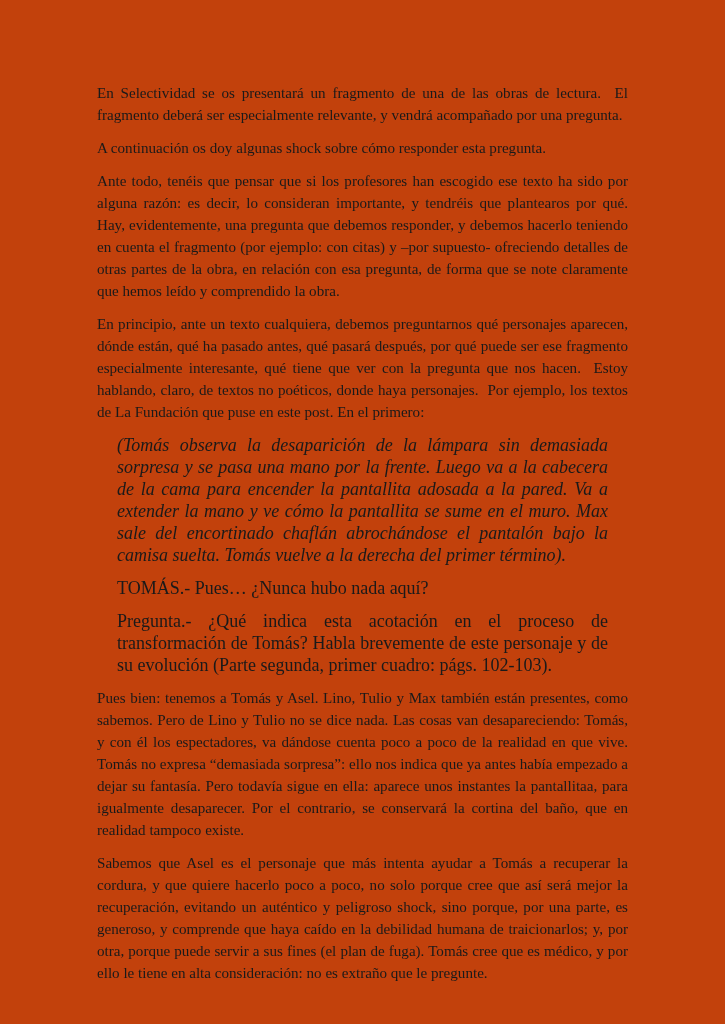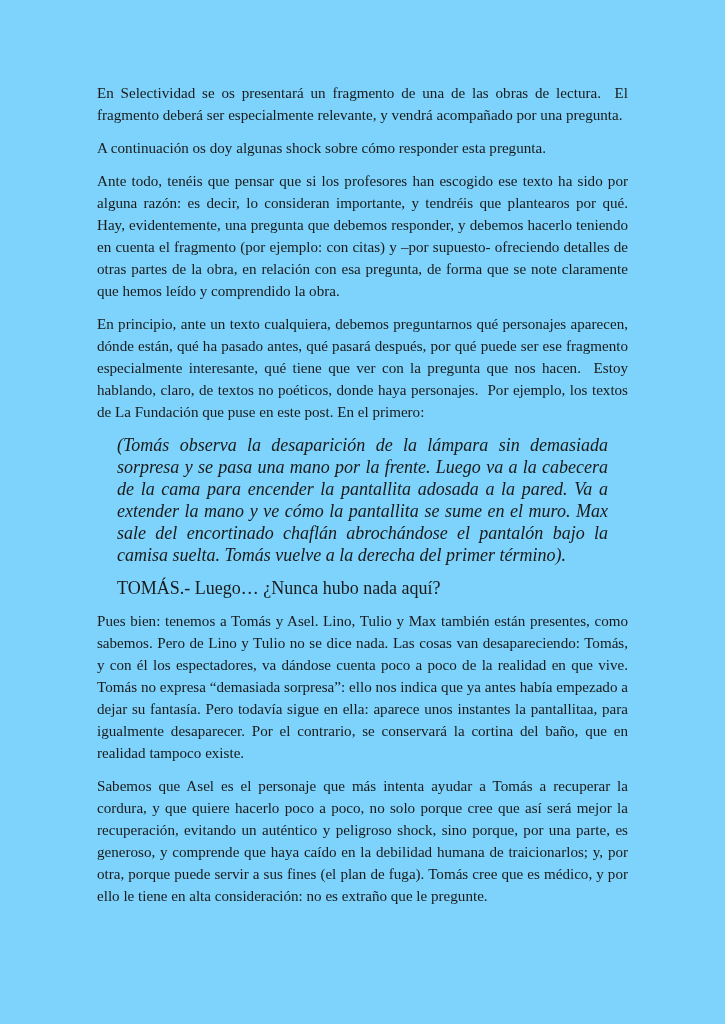--- a/index.html
+++ b/index.html
@@ -17,21 +17,21 @@
     color: #1a1a1a;
     -webkit-font-smoothing: antialiased;
   }
 
   .page {
     position: absolute;
     left: 0;
     top: 0;
     width: 725px;
     height: 1024px;
-    background: #7dd3fc;
+    background: #c2410c;
     box-sizing: border-box;
   }
 
   .text-column {
     position: absolute;
     left: 97px;
     top: 82px;
     width: 531px;
   }
 
@@ -86,22 +86,23 @@
 
     <p class="para">A continuación os doy algunas shock sobre cómo responder esta pregunta.</p>
 
     <p class="para">Ante todo, tenéis que pensar que si los profesores han escogido ese texto ha sido por alguna razón: es decir, lo consideran importante, y tendréis que plantearos por qué. Hay, evidentemente, una pregunta que debemos responder, y debemos hacerlo teniendo en cuenta el fragmento (por ejemplo: con citas) y –por supuesto- ofreciendo detalles de otras partes de la obra, en relación con esa pregunta, de forma que se note claramente que hemos leído y comprendido la obra.</p>
 
     <p class="para">En principio, ante un texto cualquiera, debemos preguntarnos qué personajes aparecen, dónde están, qué ha pasado antes, qué pasará después, por qué puede ser ese fragmento especialmente interesante, qué tiene que ver con la pregunta que nos hacen.  Estoy hablando, claro, de textos no poéticos, donde haya personajes.  Por ejemplo, los textos de La Fundación que puse en este post. En el primero:</p>
 
     <blockquote class="quote-block">
       <p class="quote-line italic">(Tomás observa la desaparición de la lámpara sin demasiada sorpresa y se pasa una mano por la frente. Luego va a la cabecera de la cama para encender la pantallita adosada a la pared. Va a extender la mano y ve cómo la pantallita se sume en el muro. Max sale del encortinado chaflán abrochándose el pantalón bajo la camisa suelta. Tomás vuelve a la derecha del primer término).</p>
 
-      <p class="quote-line">TOMÁS.- Luego… ¿Nunca hubo nada aquí?</p>
+      <p class="quote-line">TOMÁS.- Pues… ¿Nunca hubo nada aquí?</p>
 
+      <p class="quote-line">Pregunta.- ¿Qué indica esta acotación en el proceso de transformación de Tomás? Habla brevemente de este personaje y de su evolución (Parte segunda, primer cuadro: págs. 102-103).</p>
     </blockquote>
 
     <p class="para">Pues bien: tenemos a Tomás y Asel. Lino, Tulio y Max también están presentes, como sabemos. Pero de Lino y Tulio no se dice nada. Las cosas van desapareciendo: Tomás, y con él los espectadores, va dándose cuenta poco a poco de la realidad en que vive. Tomás no expresa “demasiada sorpresa”: ello nos indica que ya antes había empezado a dejar su fantasía. Pero todavía sigue en ella: aparece unos instantes la pantallitaa, para igualmente desaparecer. Por el contrario, se conservará la cortina del baño, que en realidad tampoco existe.</p>
 
     <p class="para">Sabemos que Asel es el personaje que más intenta ayudar a Tomás a recuperar la cordura, y que quiere hacerlo poco a poco, no solo porque cree que así será mejor la recuperación, evitando un auténtico y peligroso shock, sino porque, por una parte, es generoso, y comprende que haya caído en la debilidad humana de traicionarlos; y, por otra, porque puede servir a sus fines (el plan de fuga). Tomás cree que es médico, y por ello le tiene en alta consideración: no es extraño que le pregunte.</p>
 
   </div>
 </div>
 
 </body></html>

